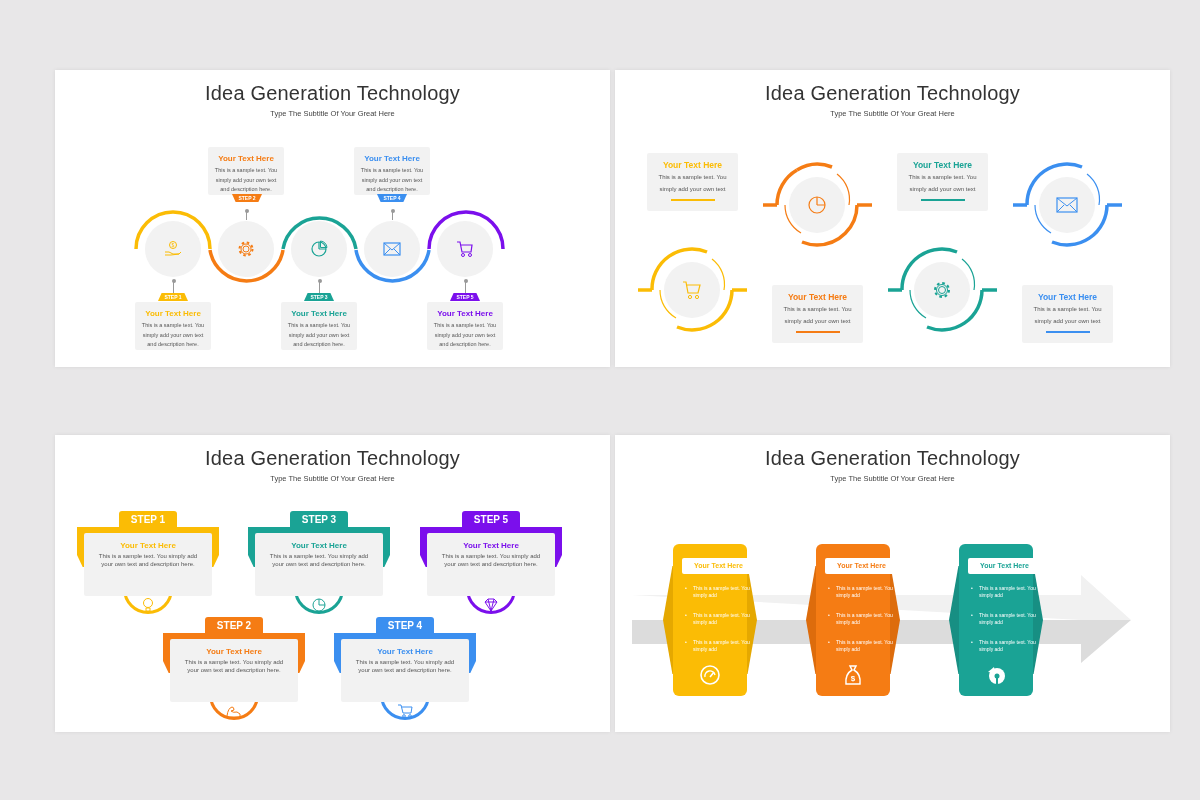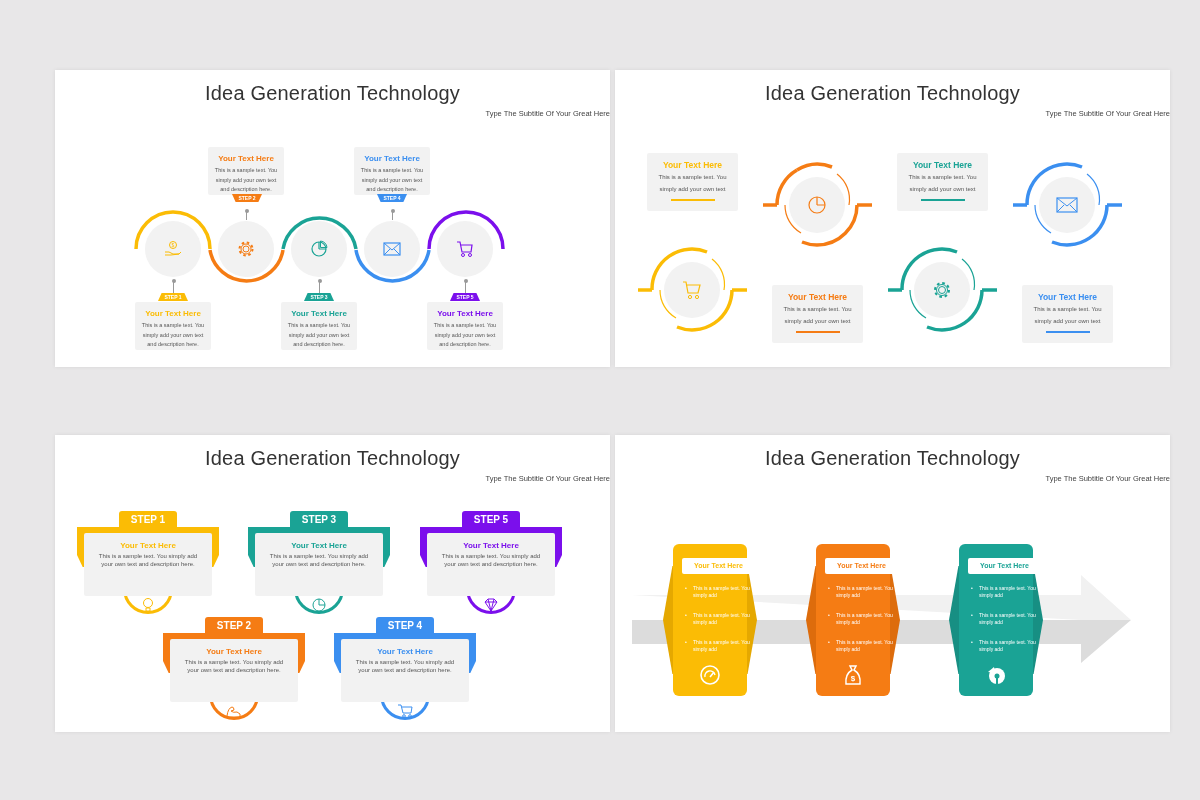--- a/index.html
+++ b/index.html
@@ -1,19 +1,19 @@
 <!DOCTYPE html>
 <html><head>
 <meta charset="utf-8">
 <style>
   * { box-sizing: border-box; margin: 0; padding: 0; }
   html, body { width: 1200px; height: 800px; background: #e8e7e8; overflow: hidden; font-family: "Liberation Sans", "DejaVu Sans", sans-serif; }
   .slide { position: absolute; width: 555px; height: 297px; background: #ffffff; box-shadow: 0 0 4px rgba(0,0,0,0.08); overflow: hidden; }
   .slide-title { position: absolute; top: 12px; left: 0; width: 100%; text-align: center; font-size: 20px; color: #333; letter-spacing: 0.2px; }
-  .slide-sub { position: absolute; top: 39px; left: 0; width: 100%; text-align: right; font-size: 7.5px; color: #444; }
+  .slide-sub { position: absolute; top: 39px; left: 0; width: 100%; text-align: center; font-size: 7.5px; color: #444; }
   .gbox { position: absolute; background: #f2f2f2; border-radius: 2px; text-align: center; }
   .gbox .h { font-size: 8px; font-weight: bold; margin-top: 7px; }
   .gbox .t { font-size: 5.5px; color: #555; line-height: 9.5px; margin-top: 3px; padding: 0 6px; }
   .tag { position: absolute; color: #fff; font-size: 5px; font-weight: bold; text-align: center; line-height: 8px; height: 8px; clip-path: polygon(0 0,100% 0,88% 100%,12% 100%); }
   .tag.up { clip-path: polygon(12% 0,88% 0,100% 100%,0 100%); }
   .conn { position: absolute; width: 1px; background: #999; }
   .conn::after { content: ""; position: absolute; left: -1.5px; top: -2px; width: 4px; height: 4px; border-radius: 50%; background: #999; }
   svg { position: absolute; overflow: visible; }
   .s2box { position: absolute; background: #f2f2f2; border-radius: 2px; text-align: center; width: 91px; height: 58px; }
   .s2box .h { font-size: 8.5px; font-weight: bold; margin-top: 7px; }

